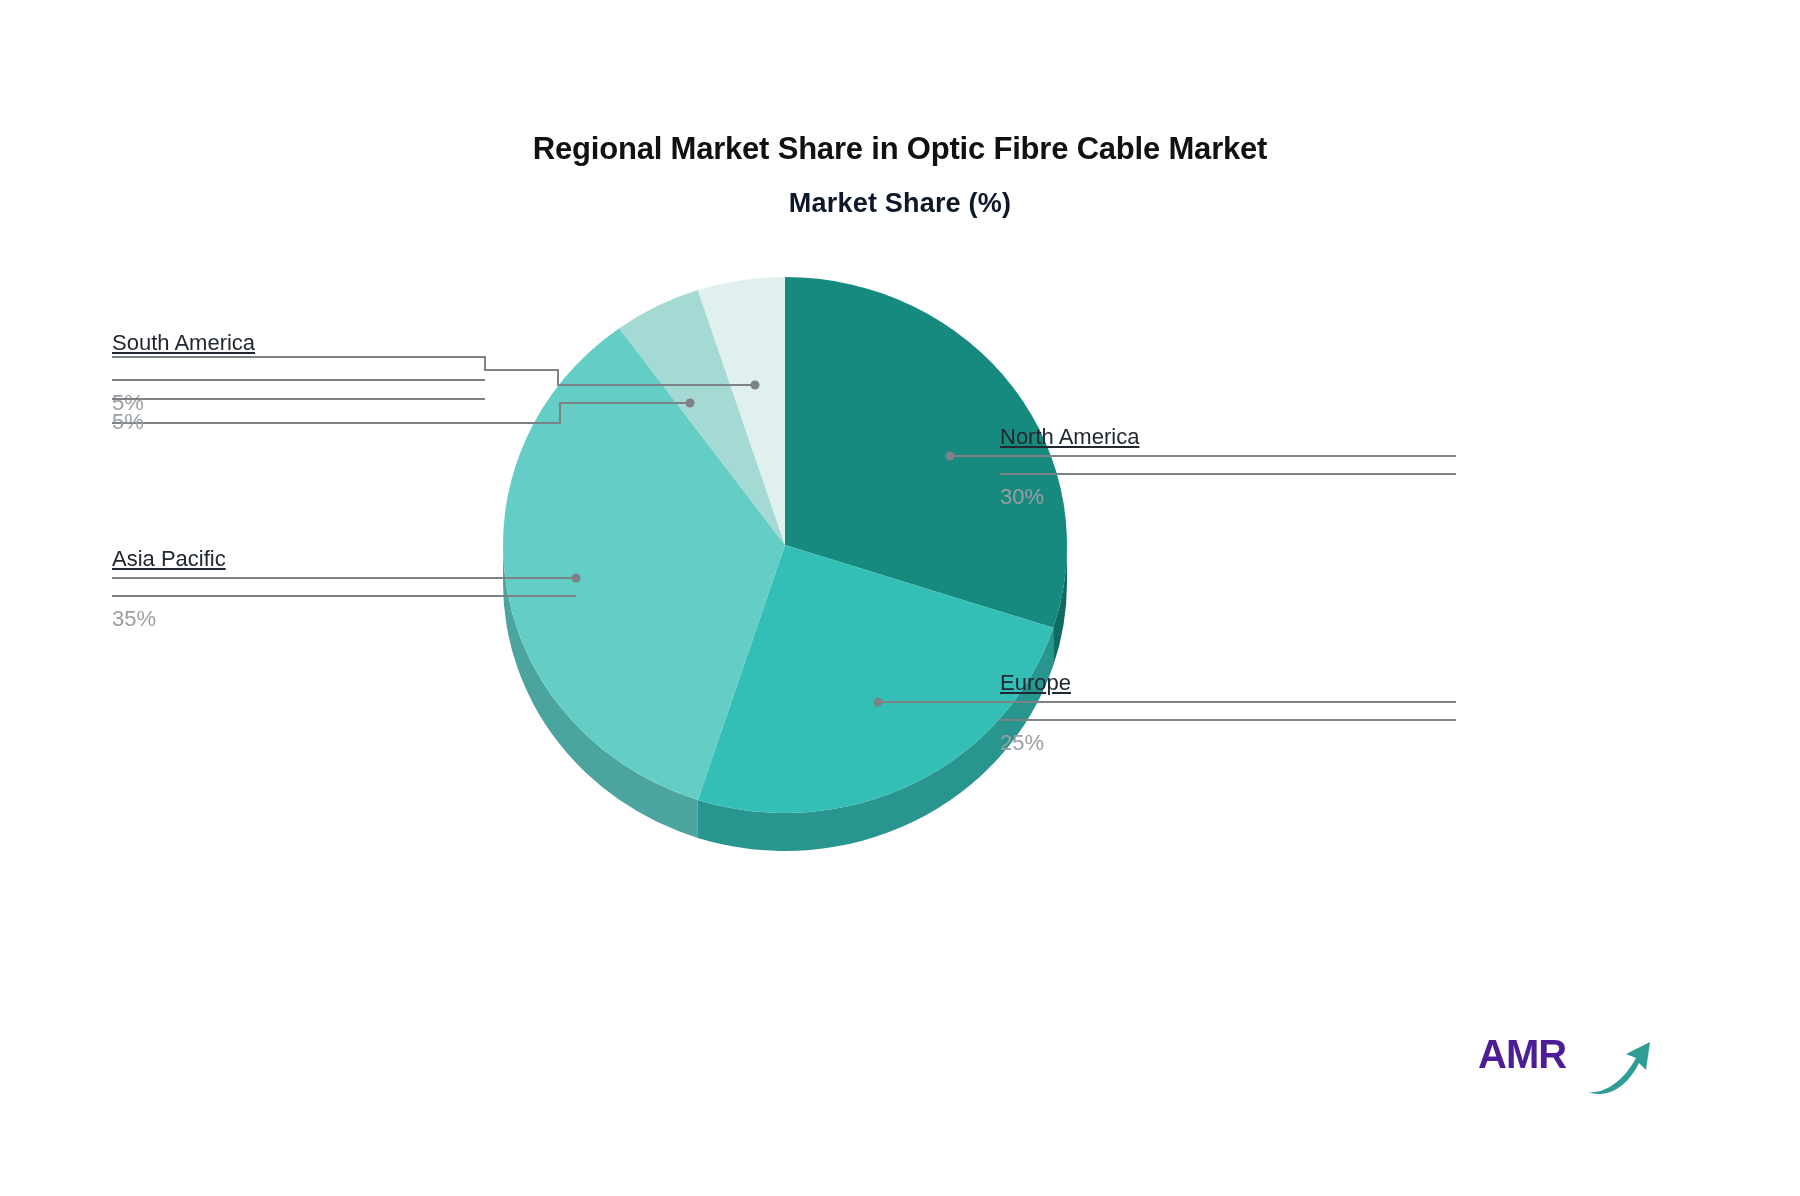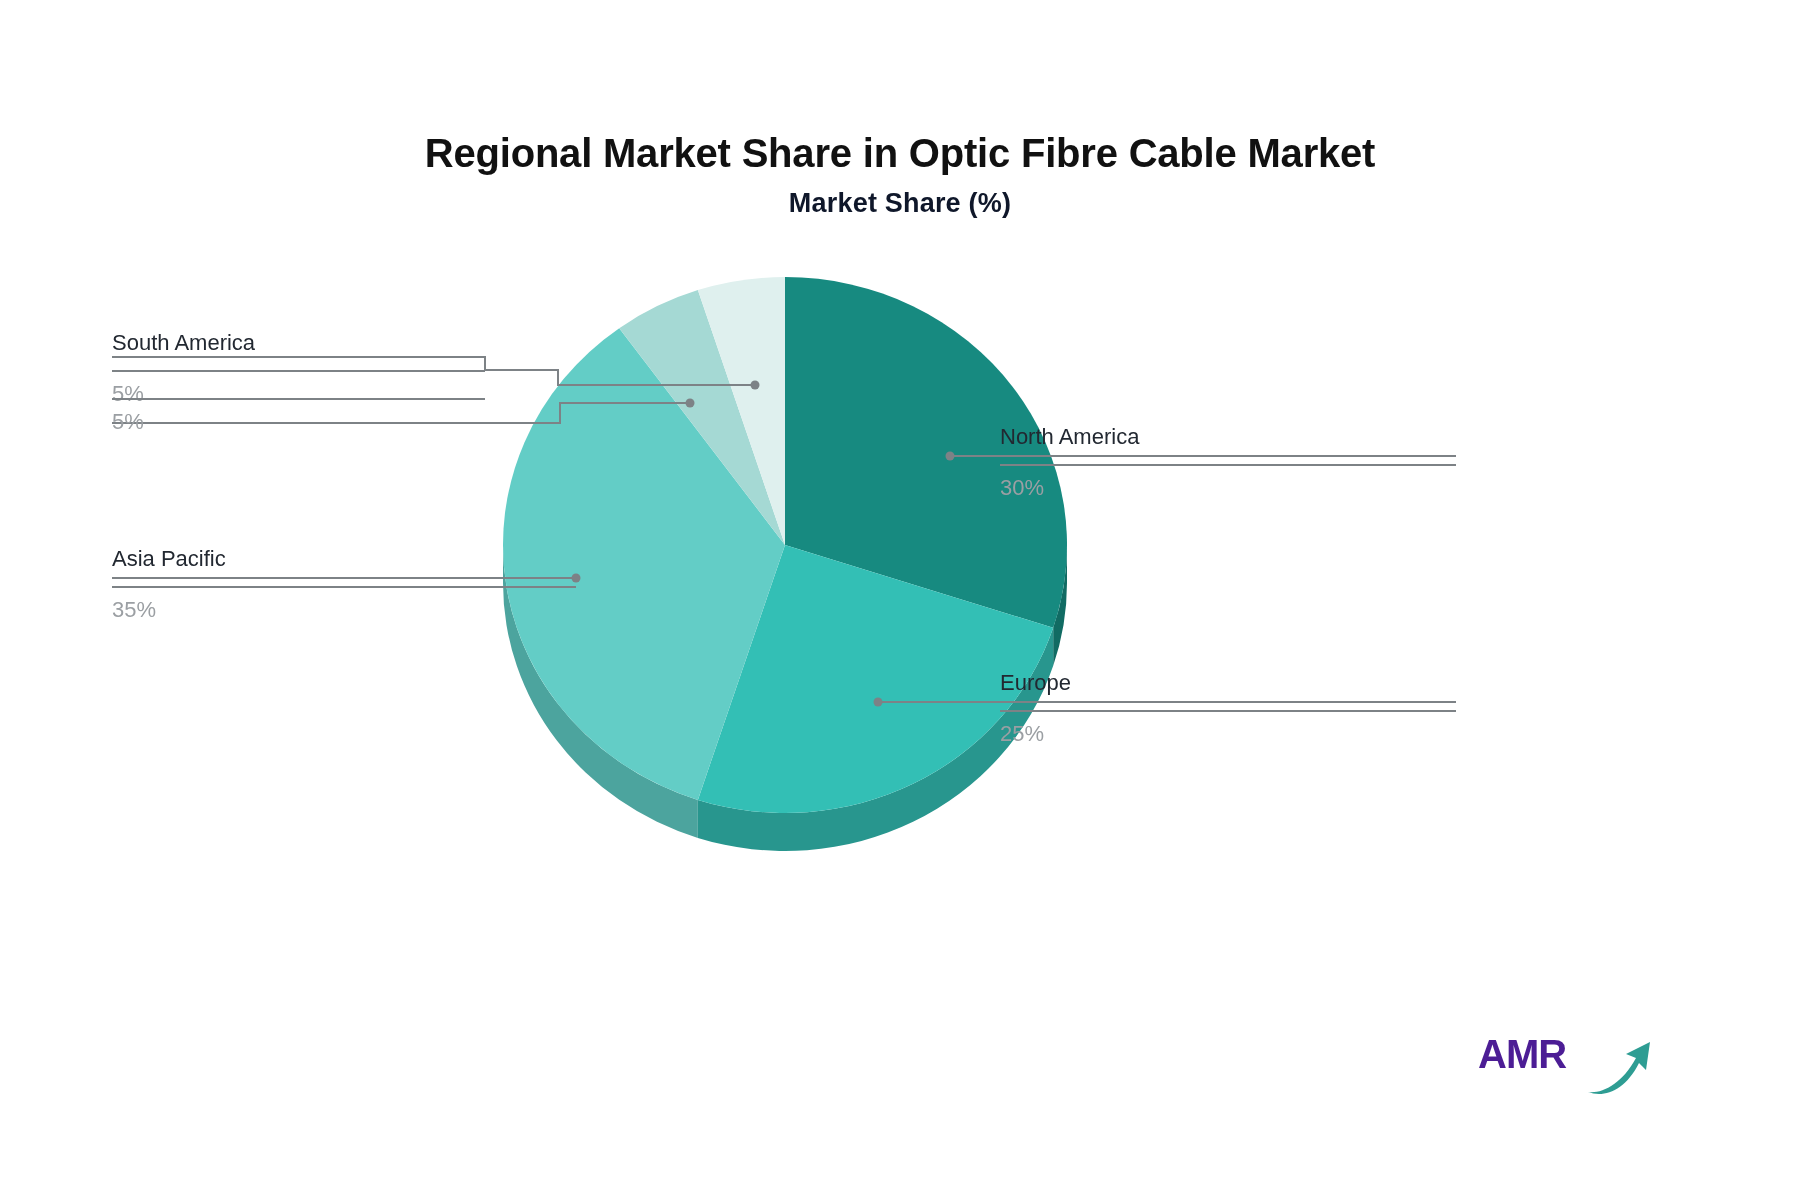--- a/index.html
+++ b/index.html
@@ -19,21 +19,21 @@
     overflow: hidden;
   }
 
   
   #chart-title {
     position: absolute;
     left: 0;
     top: 131px;
     width: 1800px;
     text-align: center;
-    font-size: 40px;
+    font-size: 31px;
     font-weight: bold;
     color: #111111;
     letter-spacing: -0.2px;
     white-space: nowrap;
   }
   #chart-subtitle {
     position: absolute;
     left: 0;
     top: 188px;
     width: 1800px;
@@ -57,21 +57,22 @@
   
   .callout {
     position: absolute;
     font-size: 22px;
     line-height: 1.0;
   }
   .callout .cl-name {
     color: #222831;
     font-size: 22px;
     white-space: nowrap;
-    padding-bottom: 16px;
+    padding-bottom: 25px;
+    text-decoration: underline;
   }
   .callout .cl-rule {
     height: 0;
     border-top: 2px solid #7d8286;
   }
   .callout .cl-value {
     color: #9b9fa3;
     font-size: 22px;
     white-space: nowrap;
     padding-top: 11px;

